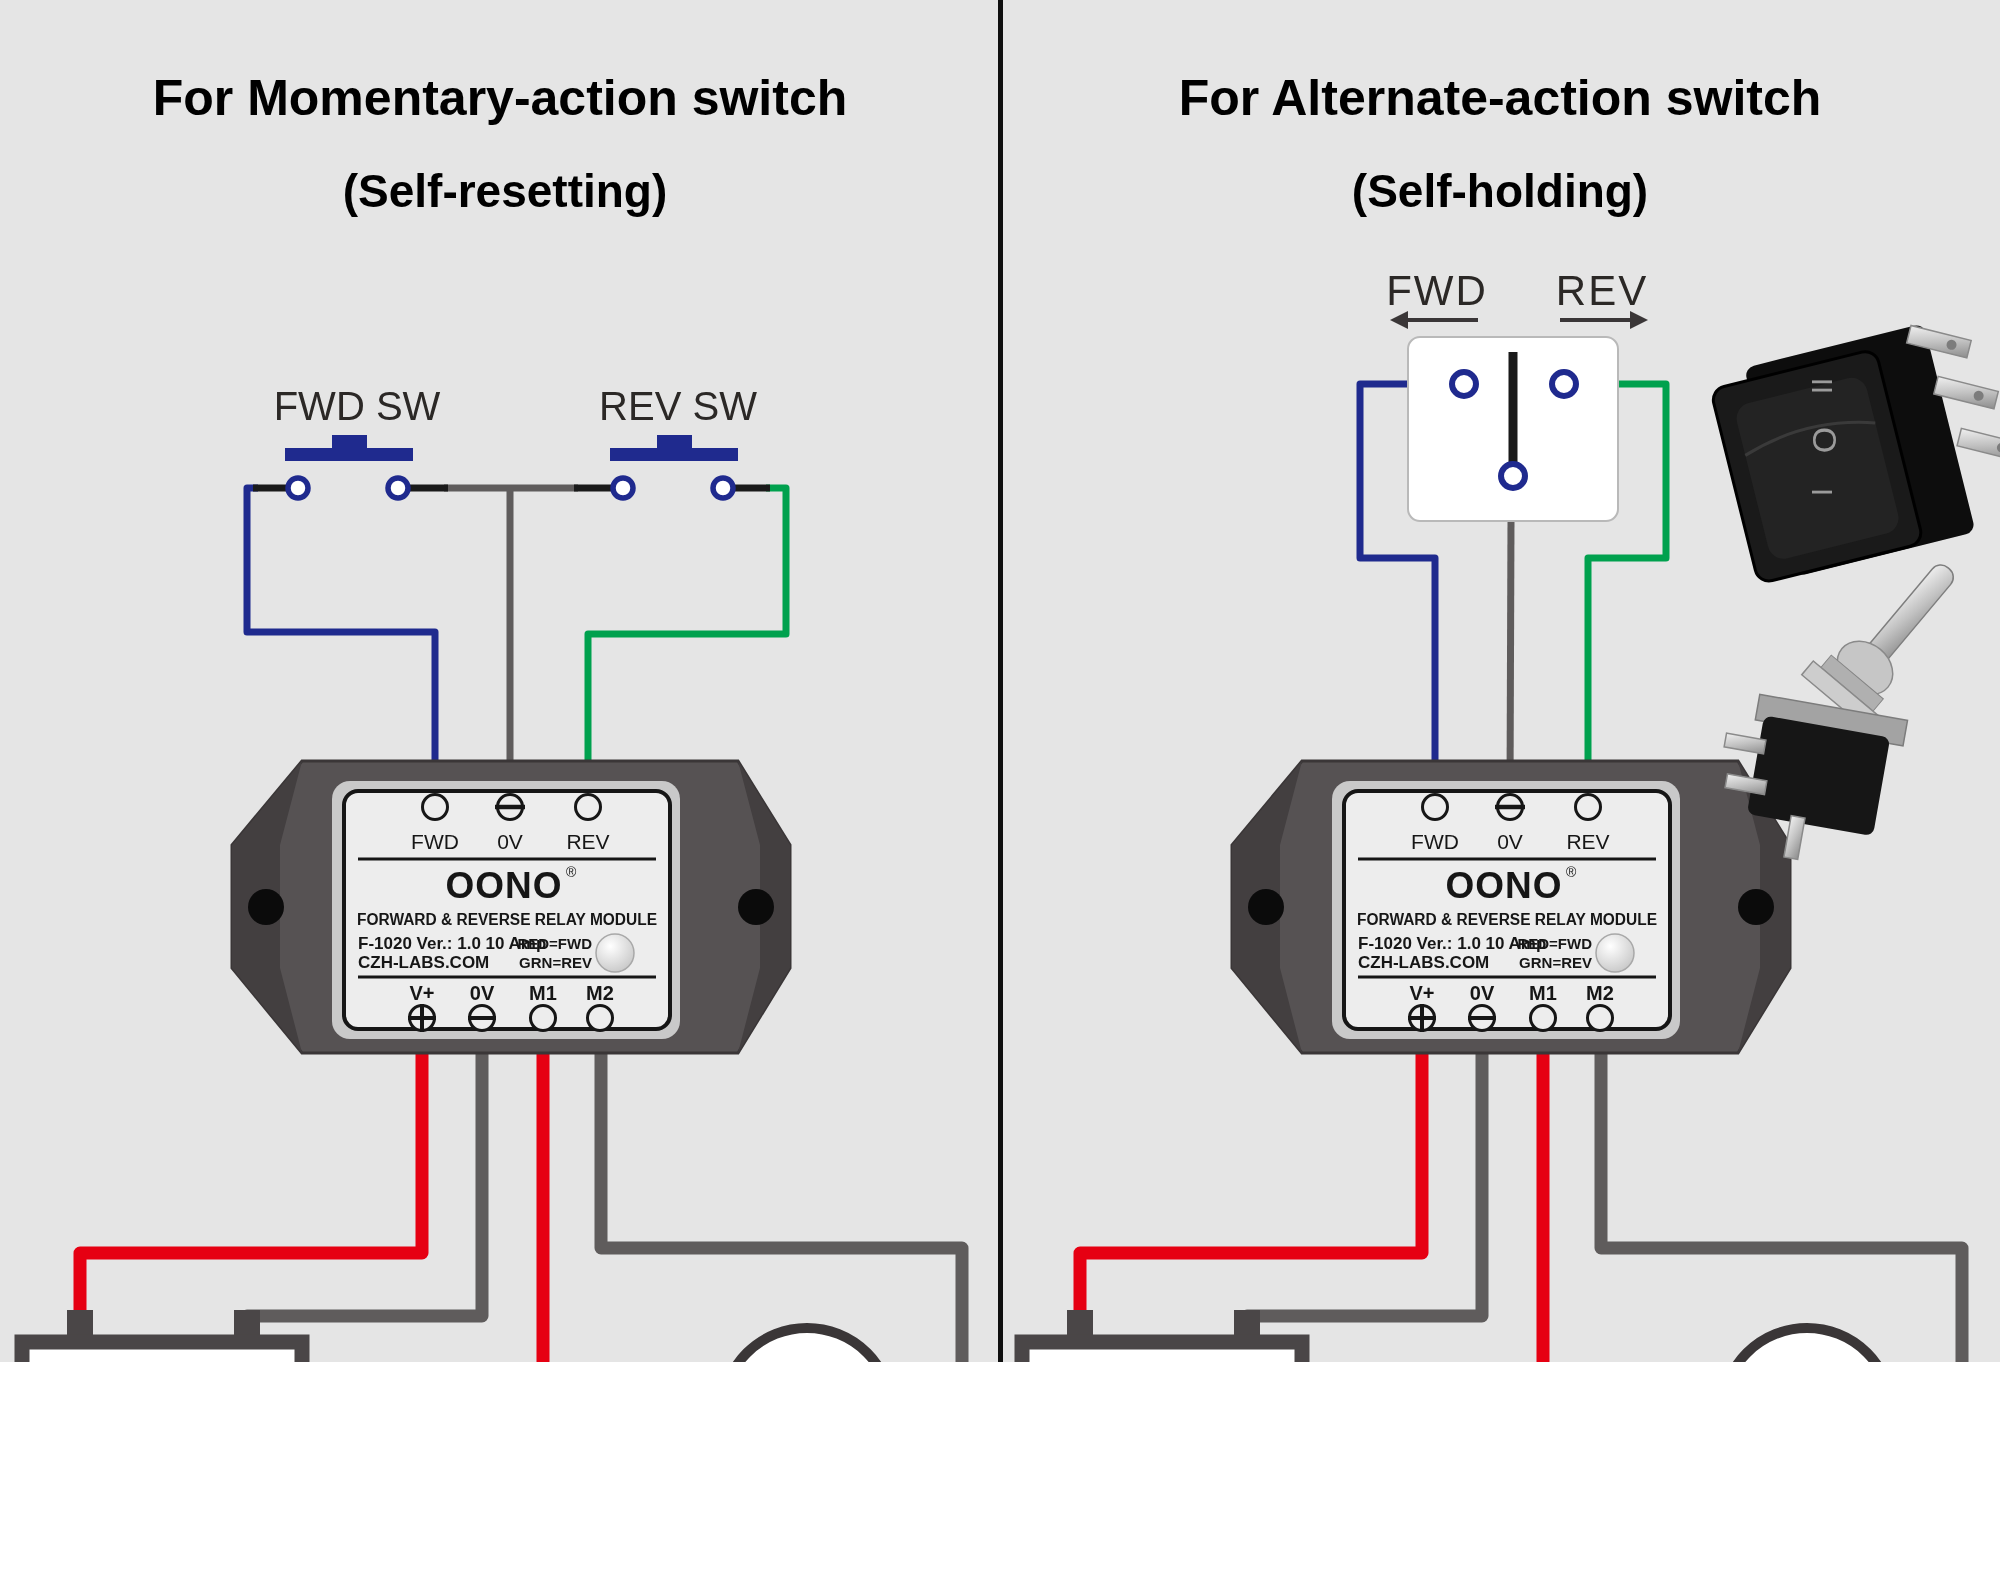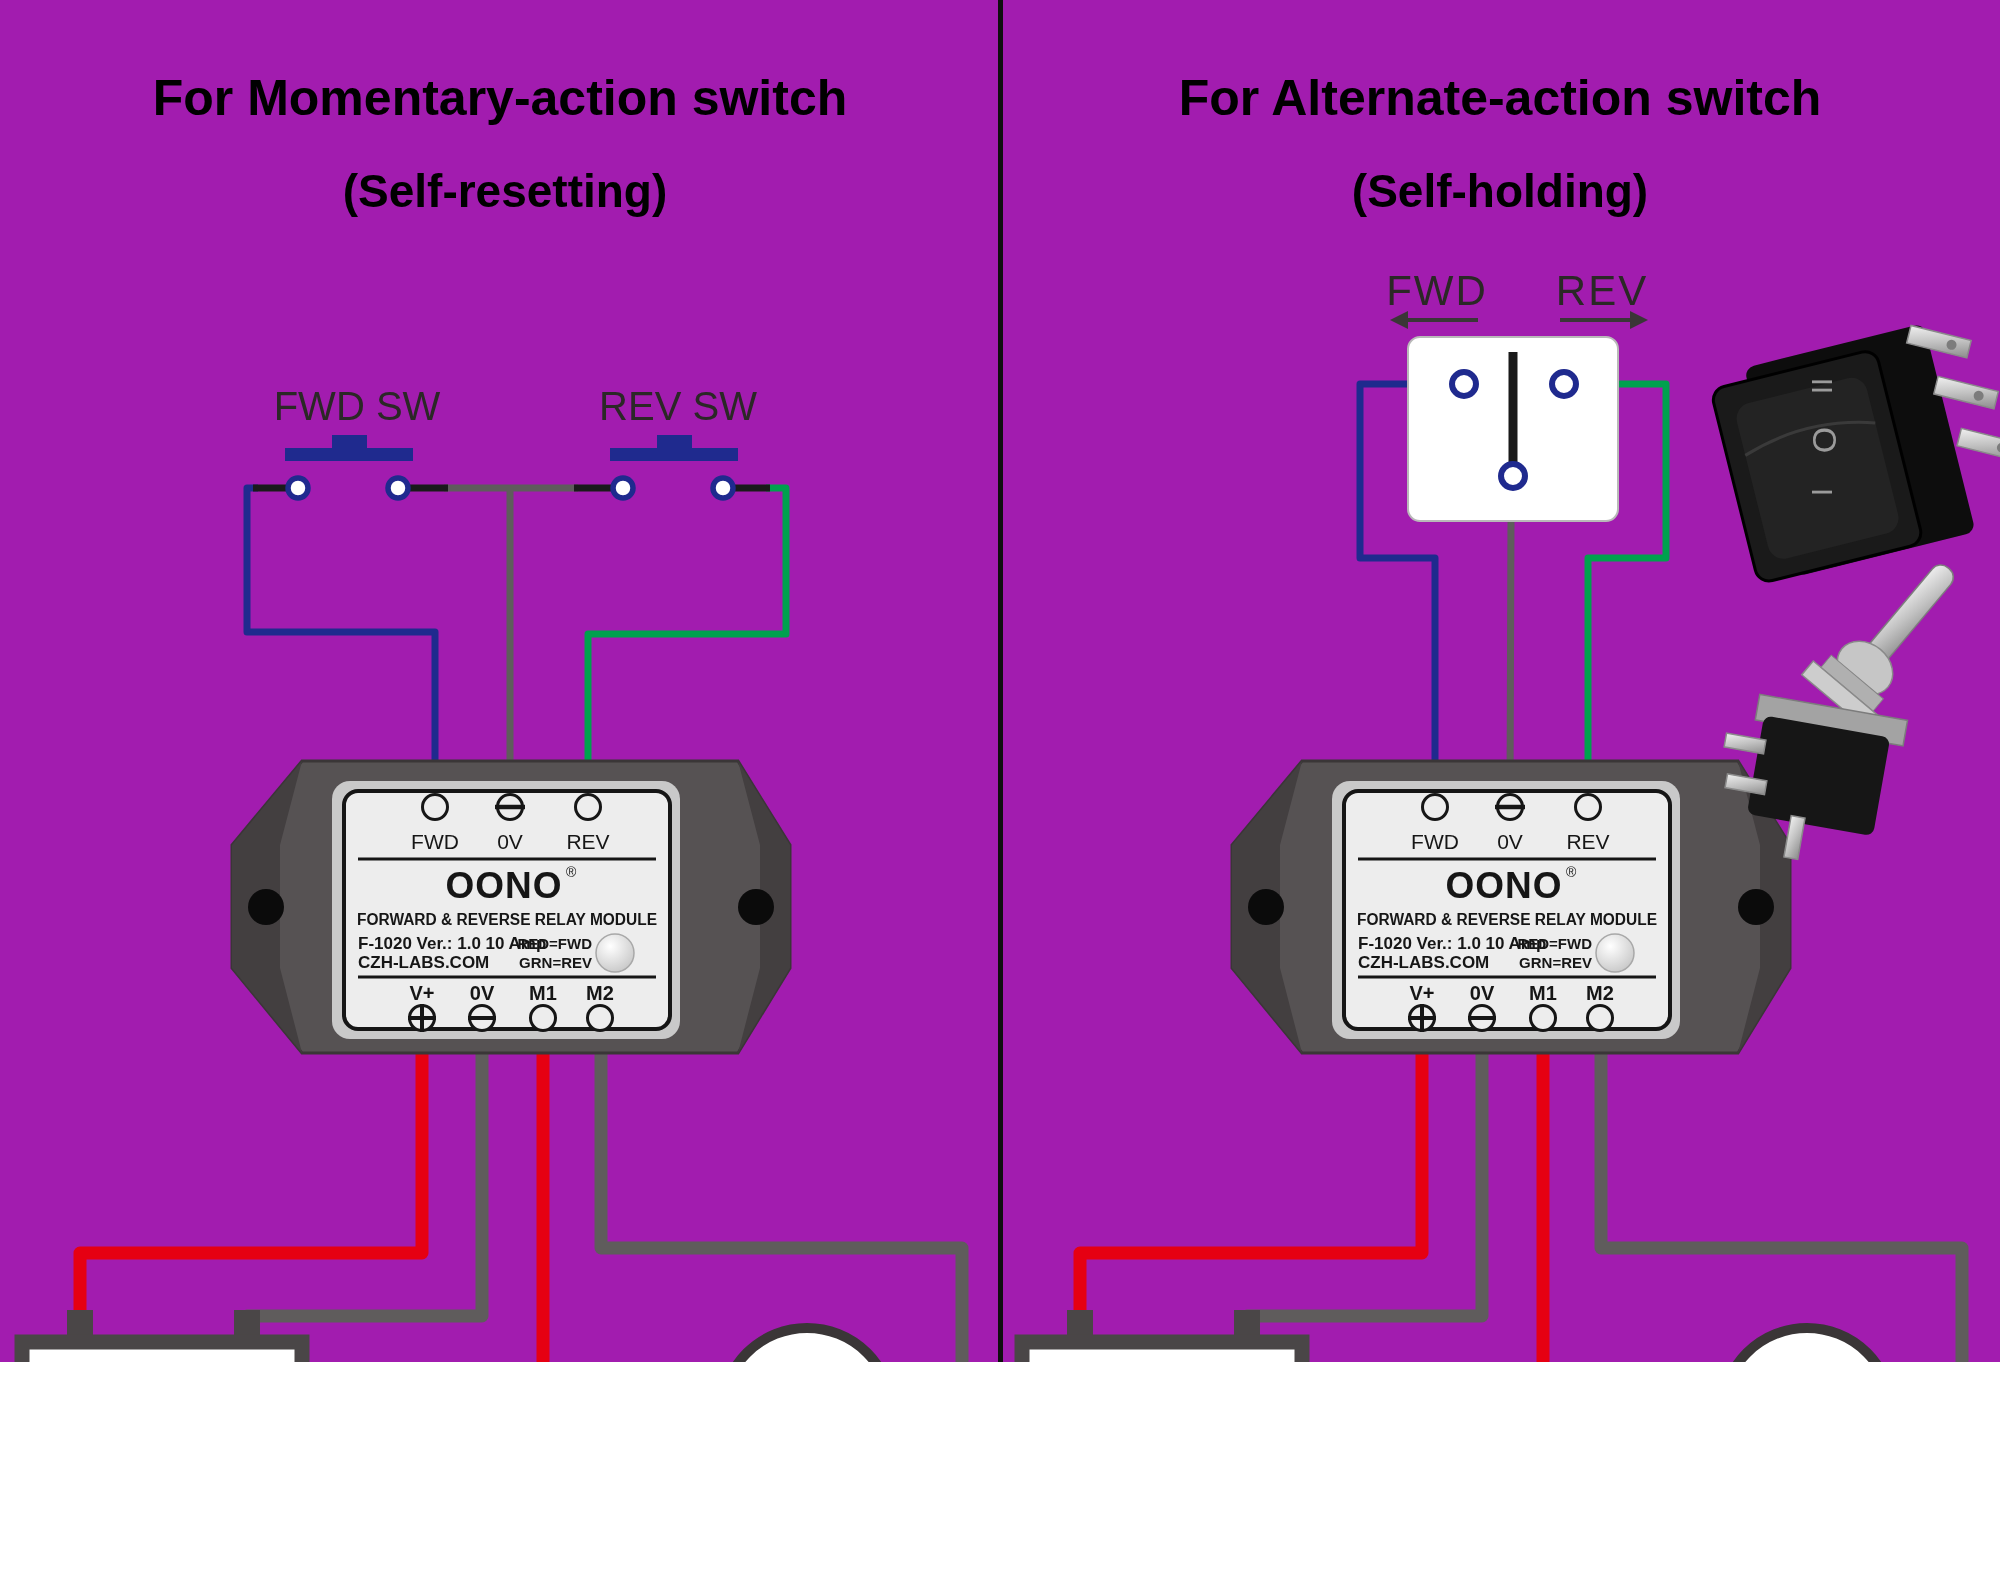--- a/index.html
+++ b/index.html
@@ -1,19 +1,19 @@
 <!DOCTYPE html>
 <html><head>
 <meta charset="utf-8">
 <style>
   html,body{margin:0;padding:0;background:#ffffff;}
   .canvas{
     position:relative;
     width:2000px;height:1362px;
-    background:#a21caf;
+    background:#e5e5e5;
     font-family:"Liberation Sans", sans-serif;
     overflow:hidden;
   }
   svg{display:block;}
   text{font-family:"Liberation Sans", sans-serif;}
   .title{font-weight:bold;fill:#000000;}
   .diaglabel{fill:#2b2826;}
 </style>
 </head>
 <body>

